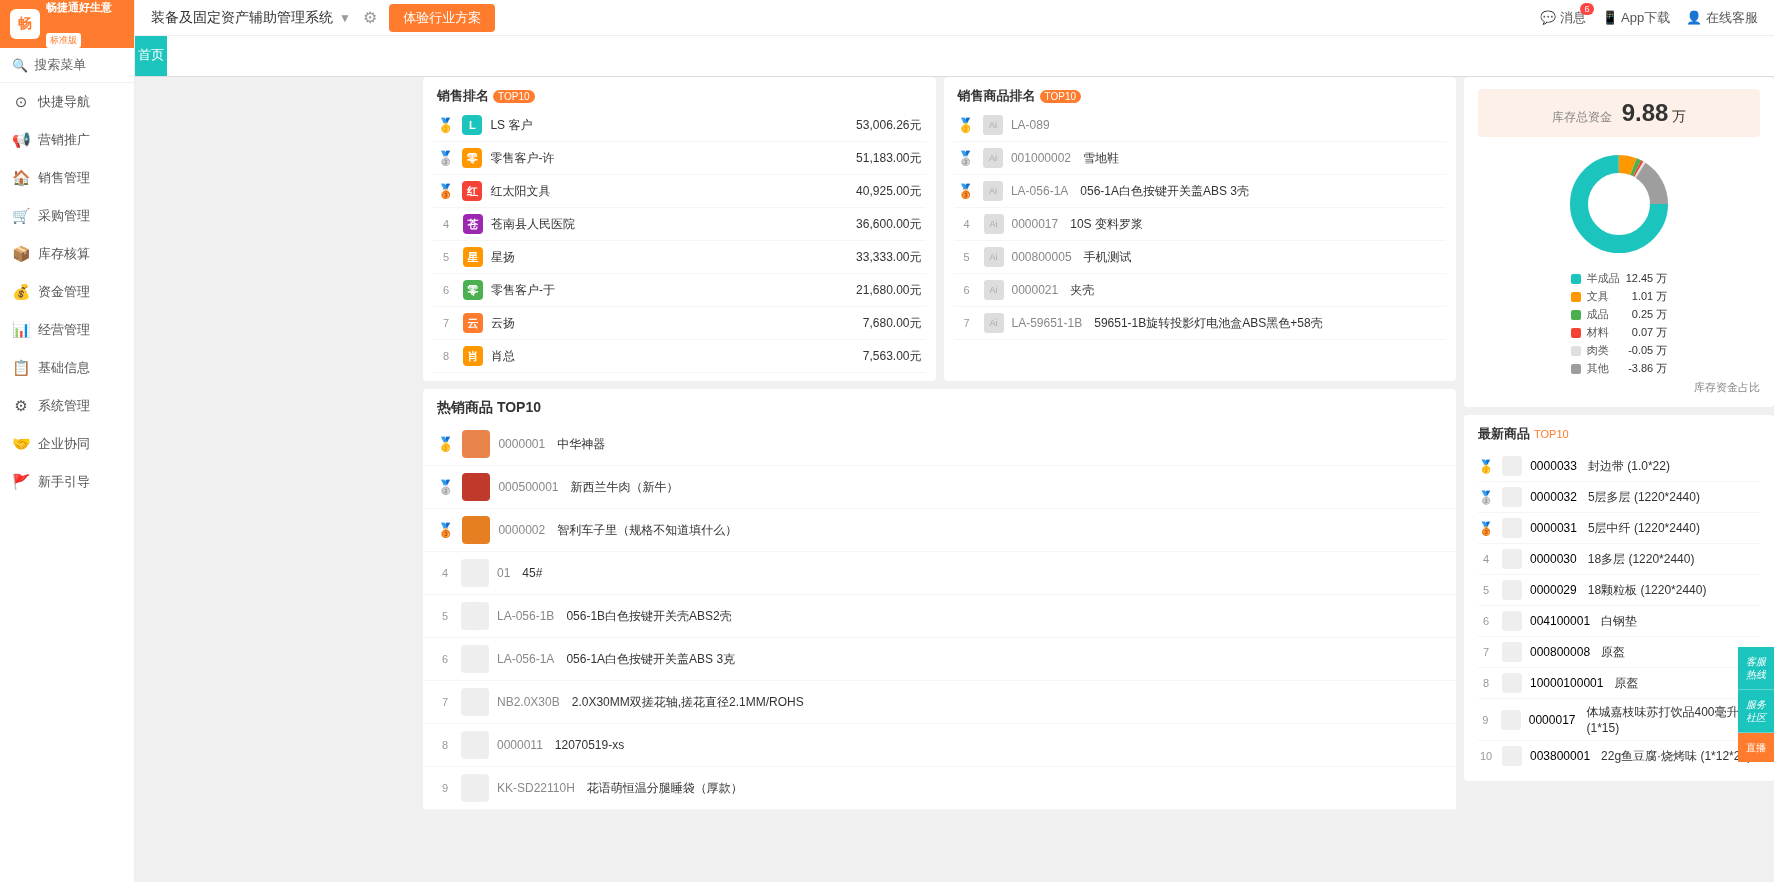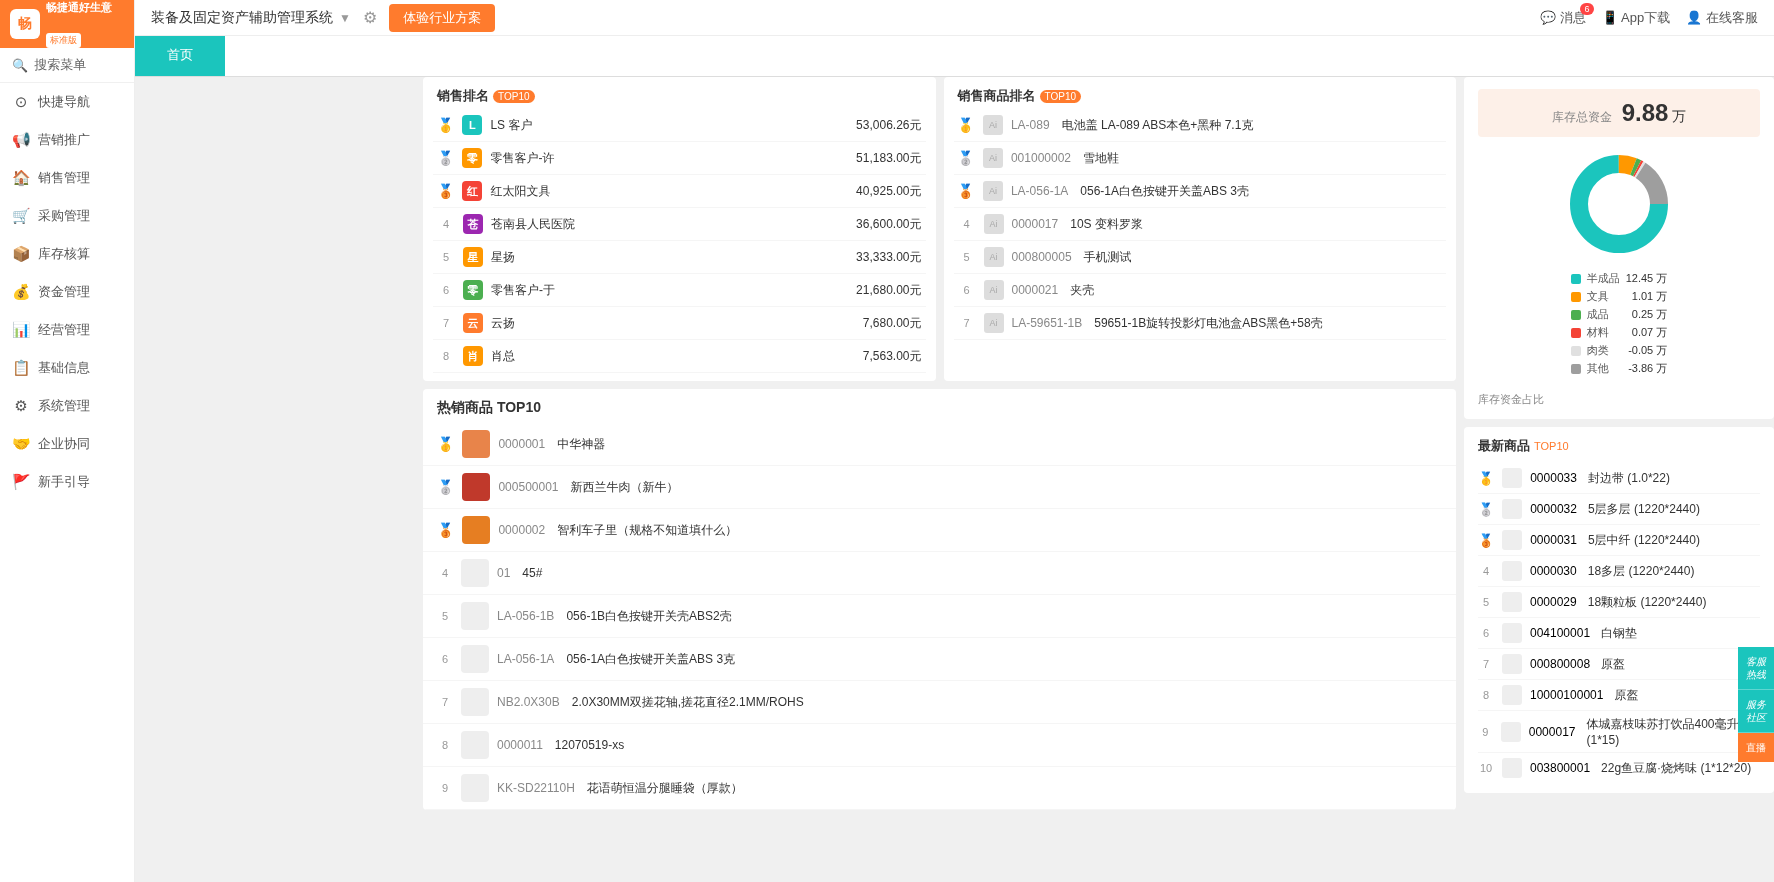--- a/index.html
+++ b/index.html
@@ -81,21 +81,21 @@
       border-radius: 8px; padding: 1px 4px; min-width: 14px; text-align: center;
     }
 
     
     .page-tabs {
       background: #fff;
       display: flex;
       border-bottom: 1px solid #ddd;
     }
     .page-tab {
-      padding: 10px 32px; font-size: 13px; color: #555; cursor: pointer; border-bottom: 2px solid transparent;
+      padding: 10px 3px; font-size: 13px; color: #555; cursor: pointer; border-bottom: 2px solid transparent;
     }
     .page-tab.active { color: #fff; background: #1bc5bd; border-bottom: 2px solid #1bc5bd; }
 
     
     .content {
       flex: 1;
       display: flex;
       overflow: hidden;
       background: #f0f0f0;
       gap: 8px;
@@ -161,21 +161,21 @@
     .inventory-total .value { font-size: 22px; font-weight: bold; color: #333; }
     .inventory-total .unit { font-size: 14px; color: #333; }
 
     .donut-area { display: flex; align-items: center; gap: 12px; margin-bottom: 4px; flex-direction: column; }
     .donut-svg { flex-shrink: 0; }
     .legend { display: flex; flex-direction: column; gap: 3px; flex: 1; }
     .legend-item { display: flex; align-items: center; gap: 6px; font-size: 11px; color: #555; justify-content: space-between; }
     .legend-color { width: 10px; height: 10px; border-radius: 2px; flex-shrink: 0; }
     .legend-label { flex: 1; }
     .legend-val { color: #333; font-weight: 500; }
-    .inventory-caption { font-size: 11px; color: #888; text-align: left; margin-top: 16px; }
+    .inventory-caption { font-size: 11px; color: #888; text-align: right; margin-top: 4px; }
 
     
     .newest-panel { background: #fff; border-radius: 4px; padding: 10px 14px; }
     .newest-header { display: flex; align-items: center; margin-bottom: 8px; }
     .newest-title { font-size: 13px; font-weight: bold; color: #333; }
     .newest-subtitle { color: #ff7b2d; font-size: 11px; margin-left: 4px; }
     .newest-item {
       display: flex; align-items: center; gap: 8px;
       padding: 5px 0; border-bottom: 1px solid #f5f5f5; font-size: 12px;
     }
@@ -387,21 +387,20 @@
           <div class="panel-title-row">
             <span class="panel-title">销售商品排名</span>
             <span class="panel-title-badge">TOP10</span>
           </div>
           <div class="rank-list">
 
           <div class="rank-item">
     <span class="trophy-icon">🥇</span>
     <div class="rank-img">Ai</div>
     <span class="rank-code">LA-089</span>
-    <span class="rank-name">电池盖 LA-089 ABS本色+黑种 7.1克</span>
   </div>
               <div class="rank-item">
     <span class="trophy-icon">🥈</span>
     <div class="rank-img">Ai</div>
     <span class="rank-code">001000002</span>
     <span class="rank-name">雪地鞋</span>
   </div>
               <div class="rank-item">
     <span class="trophy-icon">🥉</span>
     <div class="rank-img">Ai</div>

